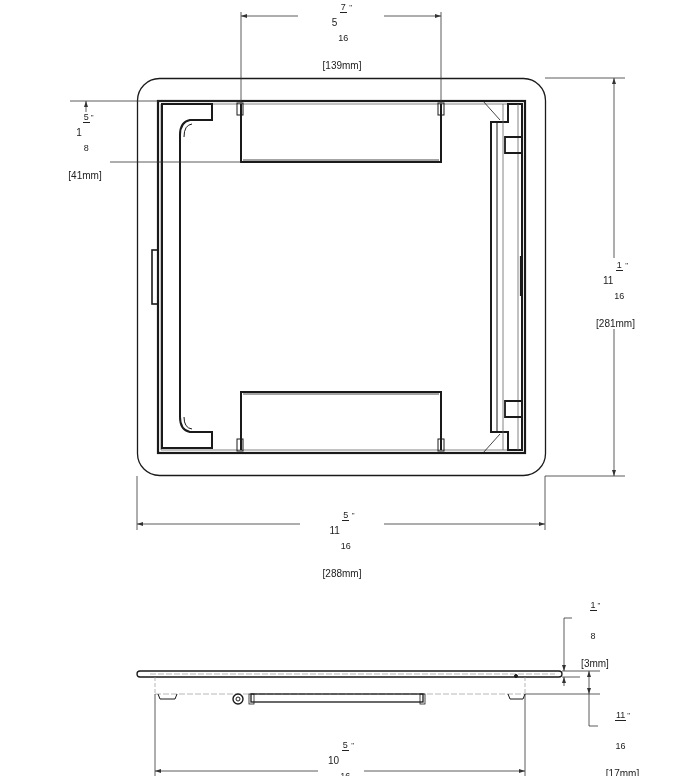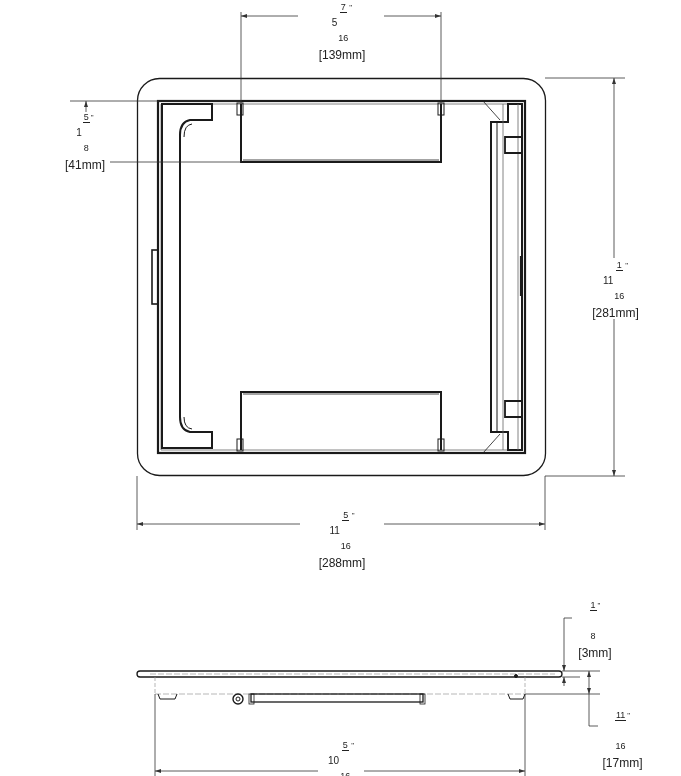--- a/index.html
+++ b/index.html
@@ -5,21 +5,21 @@
   html, body { margin: 0; padding: 0; background: #ffffff; }
   body { width: 681px; height: 776px; overflow: hidden; position: relative; font-family: "Liberation Sans", sans-serif; }
   #drawing { position: absolute; left: 0; top: 0; width: 681px; height: 776px; }
   .dim { position: absolute; text-align: center; color: #222; font-family: "Liberation Sans", sans-serif; line-height: 1; background: #fff; }
   .dim .frac-row { display: flex; align-items: center; justify-content: center; font-size: 10px; }
   .dim .whole { font-size: 10px; margin-right: 1px; }
   .dim .frac { display: inline-flex; flex-direction: column; align-items: center; font-size: 9px; }
   .dim .frac .num { border-bottom: 1px solid #222; padding: 0 1px; line-height: 10px; }
   .dim .frac .den { line-height: 10px; margin-top: 20px; }
   .dim .inch { font-size: 8px; align-self: flex-start; margin-left: 1px; margin-top: 2px; }
-  .dim .mm { font-size: 12px; margin-top: 6px; }
+  .dim .mm { font-size: 10px; margin-top: 18px; }
 </style>
 </head>
 <body>
 
 <svg id="drawing" viewBox="0 0 681 776" xmlns="http://www.w3.org/2000/svg">
   <g fill="none" stroke="#1a1a1a" stroke-width="1">
 
     <g>
 
       <rect x="137.5" y="78.5" width="408" height="397" rx="22" ry="22" stroke-width="1.3"></rect>

